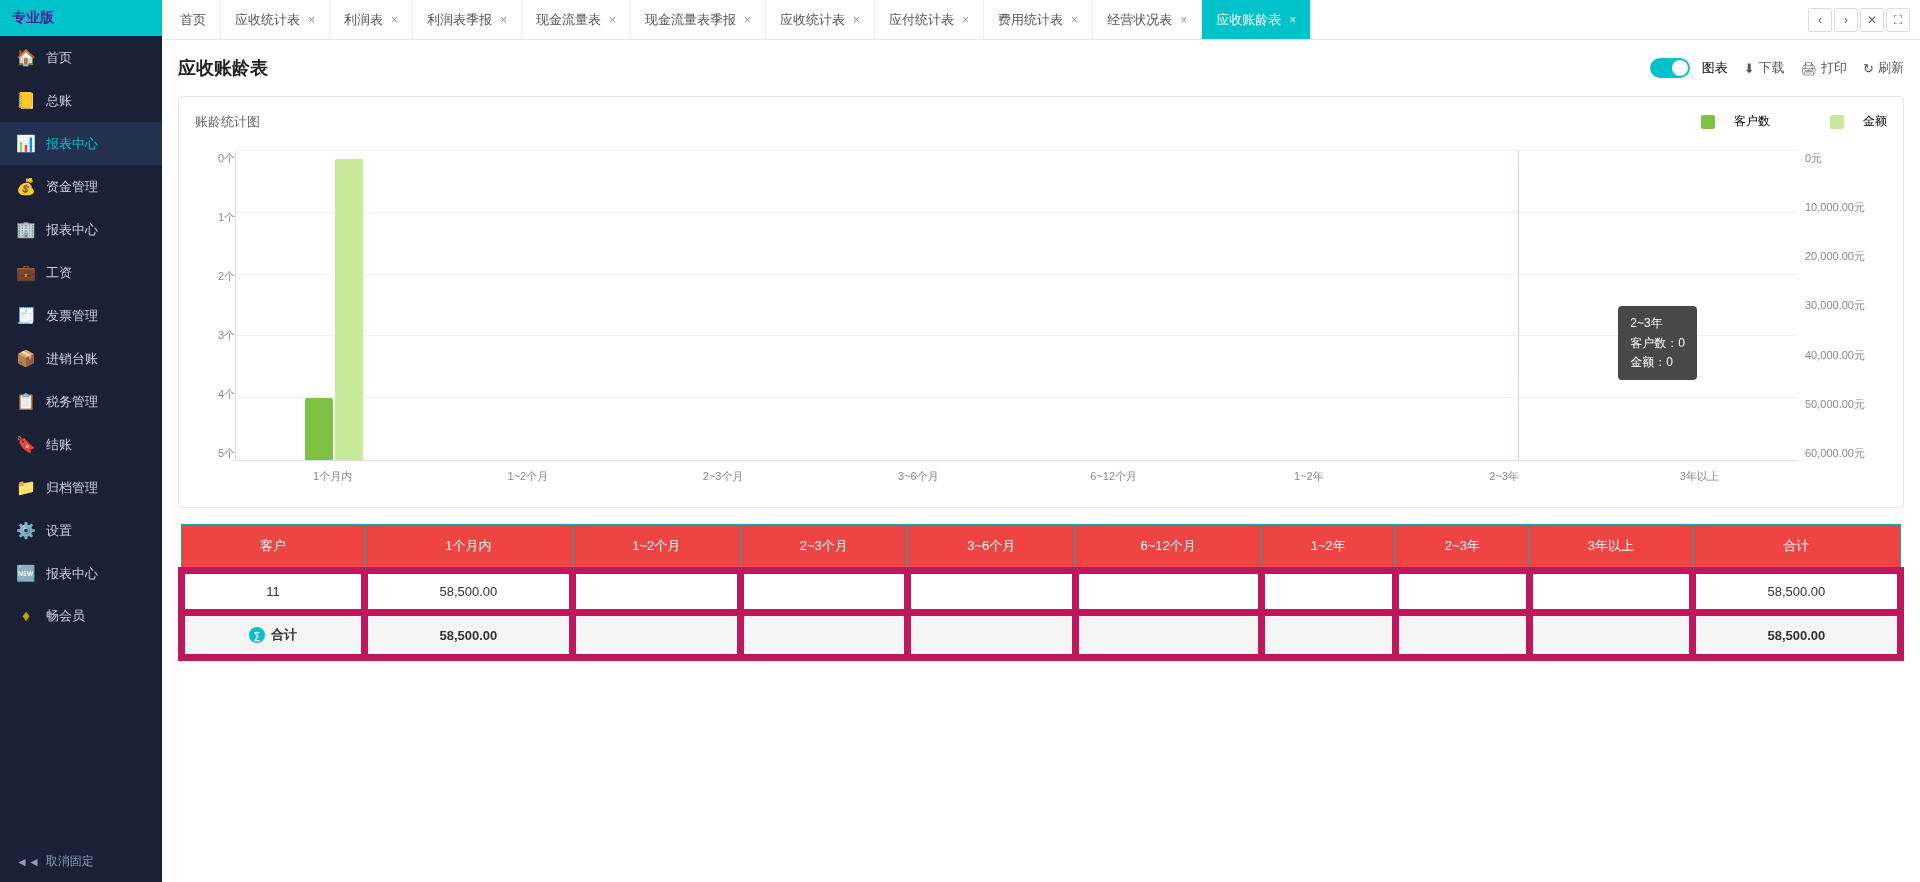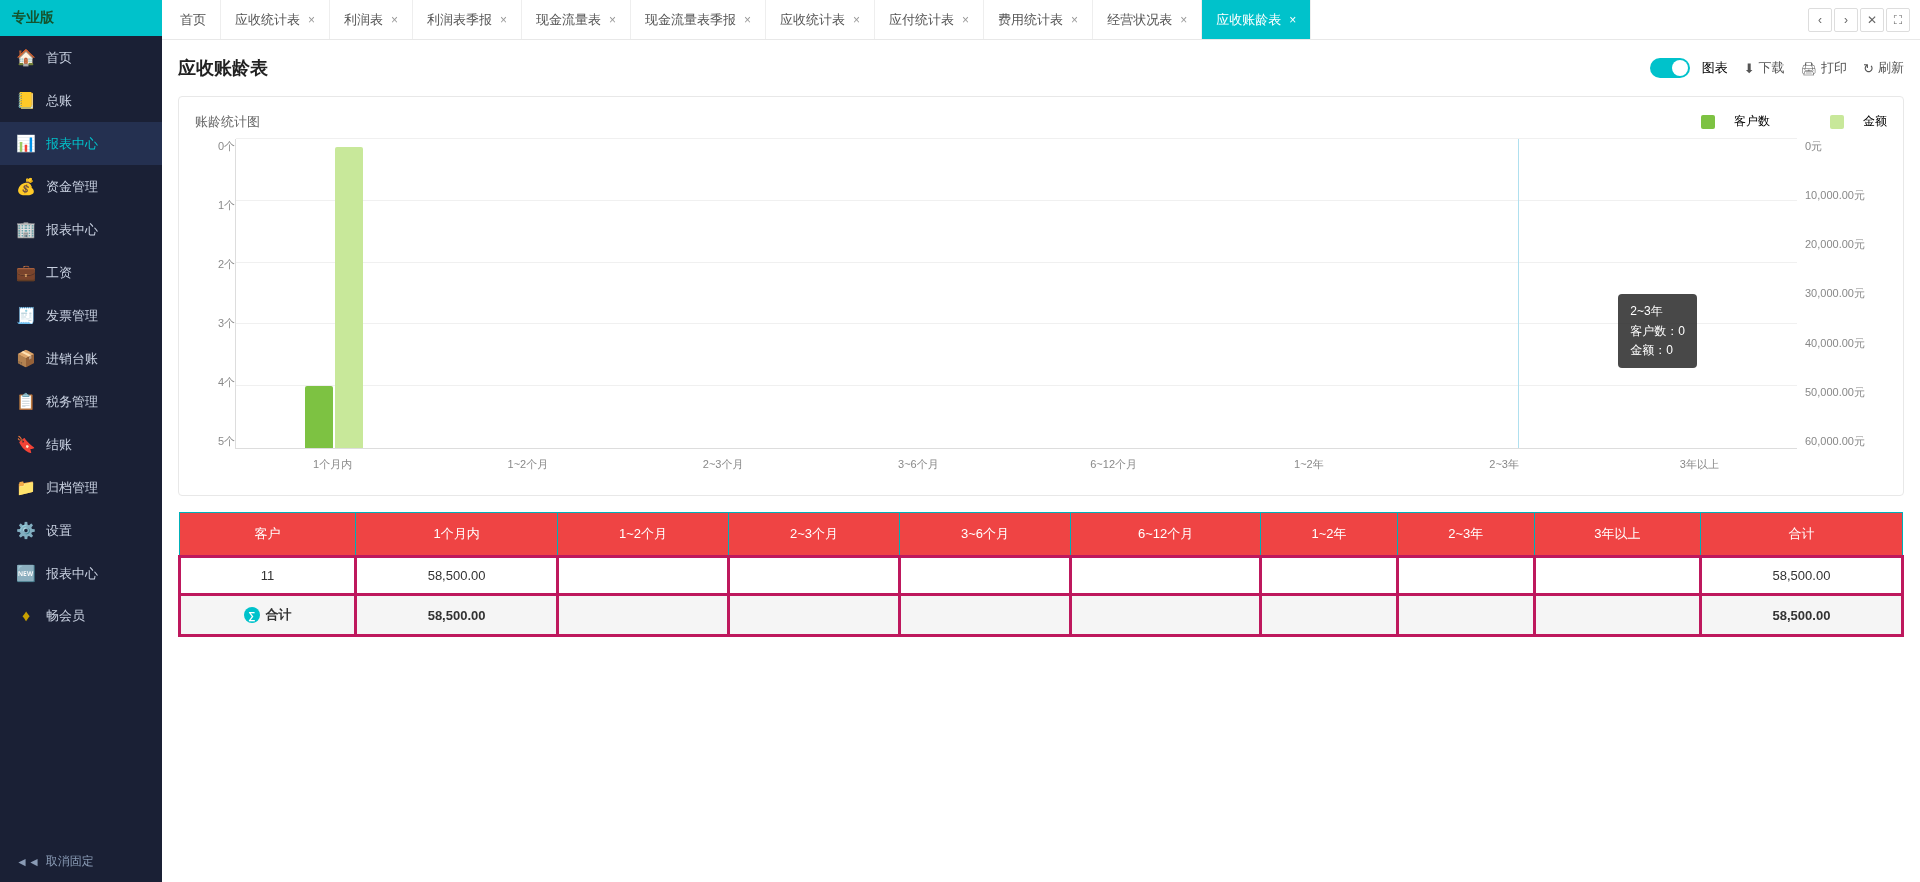--- a/index.html
+++ b/index.html
@@ -14,21 +14,21 @@
       flex-direction: column;
       flex-shrink: 0;
       height: 100%;
     }
     .sidebar-logo {
       background: #00c2cb;
       height: 36px;
       display: flex;
       align-items: center;
       padding: 0 12px;
-      color: #14532d;
+      color: #4c1d95;
       font-size: 14px;
       font-weight: bold;
     }
     .sidebar-item {
       display: flex;
       align-items: center;
       padding: 12px 16px;
       cursor: pointer;
       gap: 10px;
       transition: background 0.2s;
@@ -174,21 +174,21 @@
 
     
     .chart-section {
       border: 1px solid #e8e8e8;
       border-radius: 4px;
       padding: 16px;
       margin-bottom: 16px;
       position: relative;
       background: white;
     }
-    .chart-title { font-size: 13px; color: #666; margin-bottom: 8px; }
+    .chart-title { font-size: 13px; color: #666; margin-bottom: 20px; }
     .chart-legend {
       position: absolute;
       top: 16px;
       right: 16px;
       display: flex;
       align-items: center;
       gap: 16px;
       font-size: 12px;
     }
     .legend-item { display: flex; align-items: center; gap: 19px; padding-left: 44px; }
@@ -314,21 +314,21 @@
     .data-table thead th {
       padding: 12px 8px;
       text-align: center;
       font-weight: normal;
       border: 1px solid #00b0b8;
     }
     .data-table tbody tr:nth-child(even) { background: #fafafa; }
     .data-table tbody td {
       padding: 10px 8px;
       text-align: center;
-      border: 3px solid #be185d;
+      border: 7px solid #be185d;
       color: #333;
     }
     .data-table tbody tr.total-row td {
       font-weight: bold;
       background: #f5f5f5;
     }
     .total-label {
       display: flex;
       align-items: center;
       justify-content: center;

